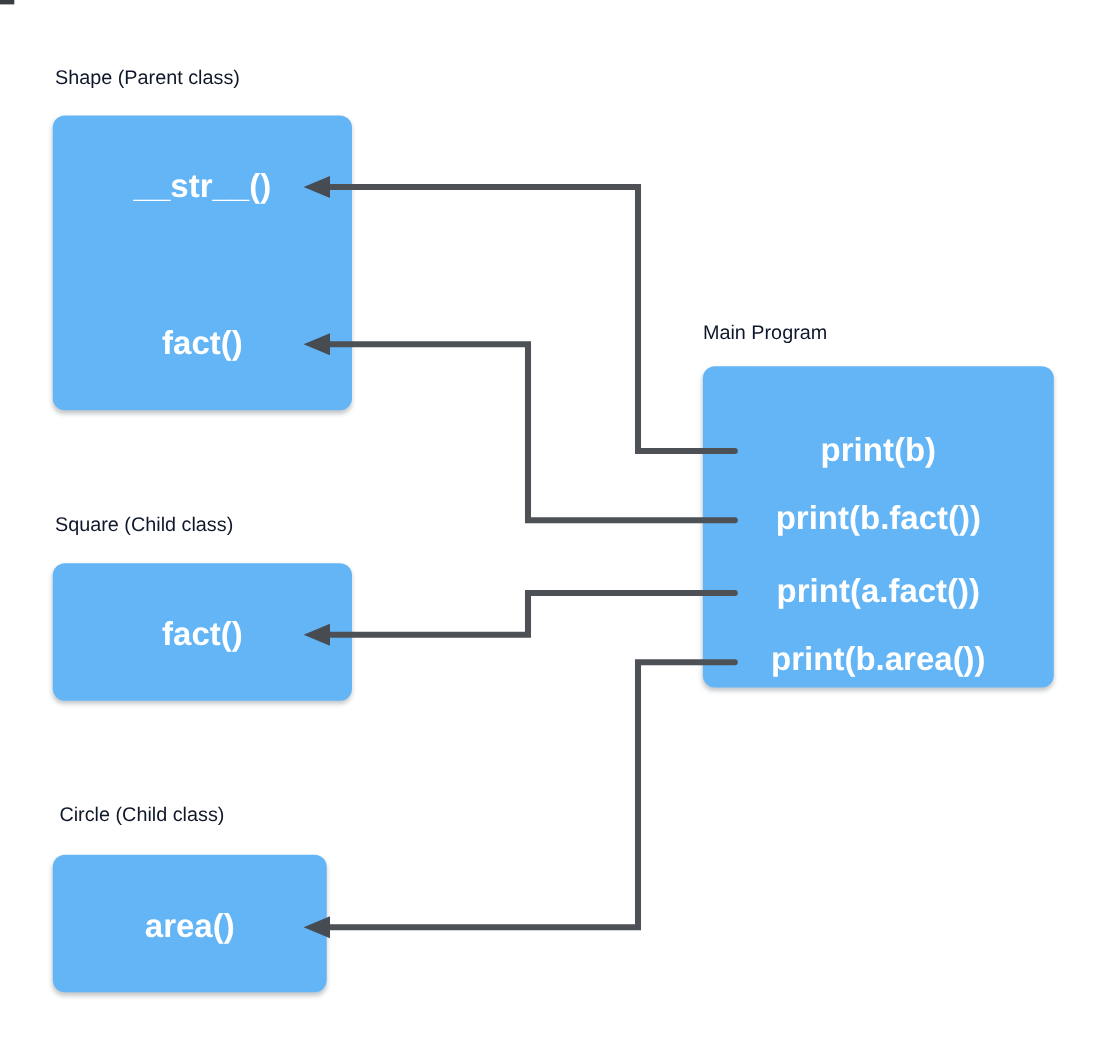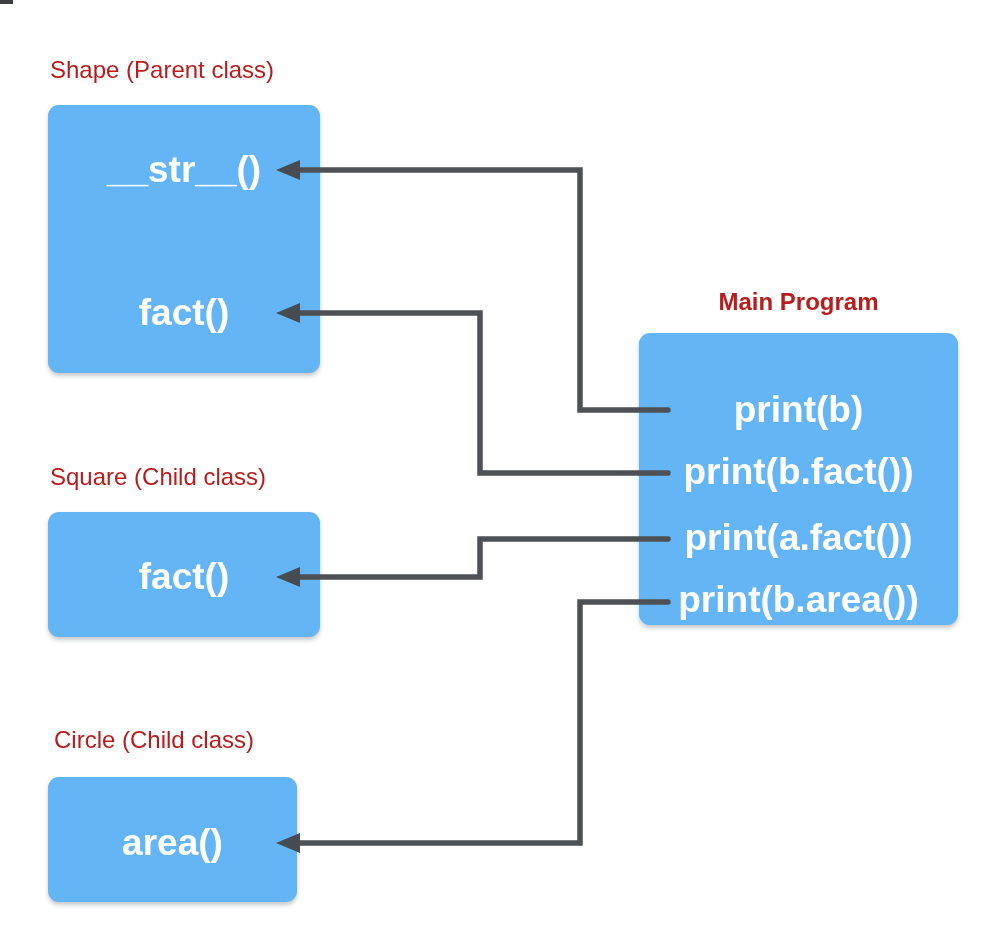--- a/index.html
+++ b/index.html
@@ -10,46 +10,45 @@
   #canvas {
     position: relative;
     width: 1006px;
     height: 952px;
     background: #ffffff;
     overflow: hidden;
     font-family: "Liberation Sans", "DejaVu Sans", sans-serif;
   }
   .class-title {
     position: absolute;
-    font-size: 24px;
+    font-size: 18px;
     line-height: 30px;
-    color: #b91c1c;
+    color: #0f172a;
     white-space: nowrap;
   }
   .blue-box {
     position: absolute;
     background: #64b5f6;
     border-radius: 11px;
     box-shadow: 0 3px 4px rgba(90, 100, 110, 0.35);
   }
   .method-label, .stmt-label {
     position: absolute;
     left: 0;
     width: 100%;
     height: 34px;
     line-height: 34px;
     text-align: center;
-    font-size: 37px;
+    font-size: 30px;
     font-weight: 700;
     color: #ffffff;
     white-space: nowrap;
   }
   .main-title {
-    text-align: center;
-    font-weight: bold;
+    text-align: left;
   }
   #connector-layer {
     position: absolute;
     left: 0;
     top: 0;
     width: 1006px;
     height: 952px;
     pointer-events: none;
   }
   #connector-layer path {

